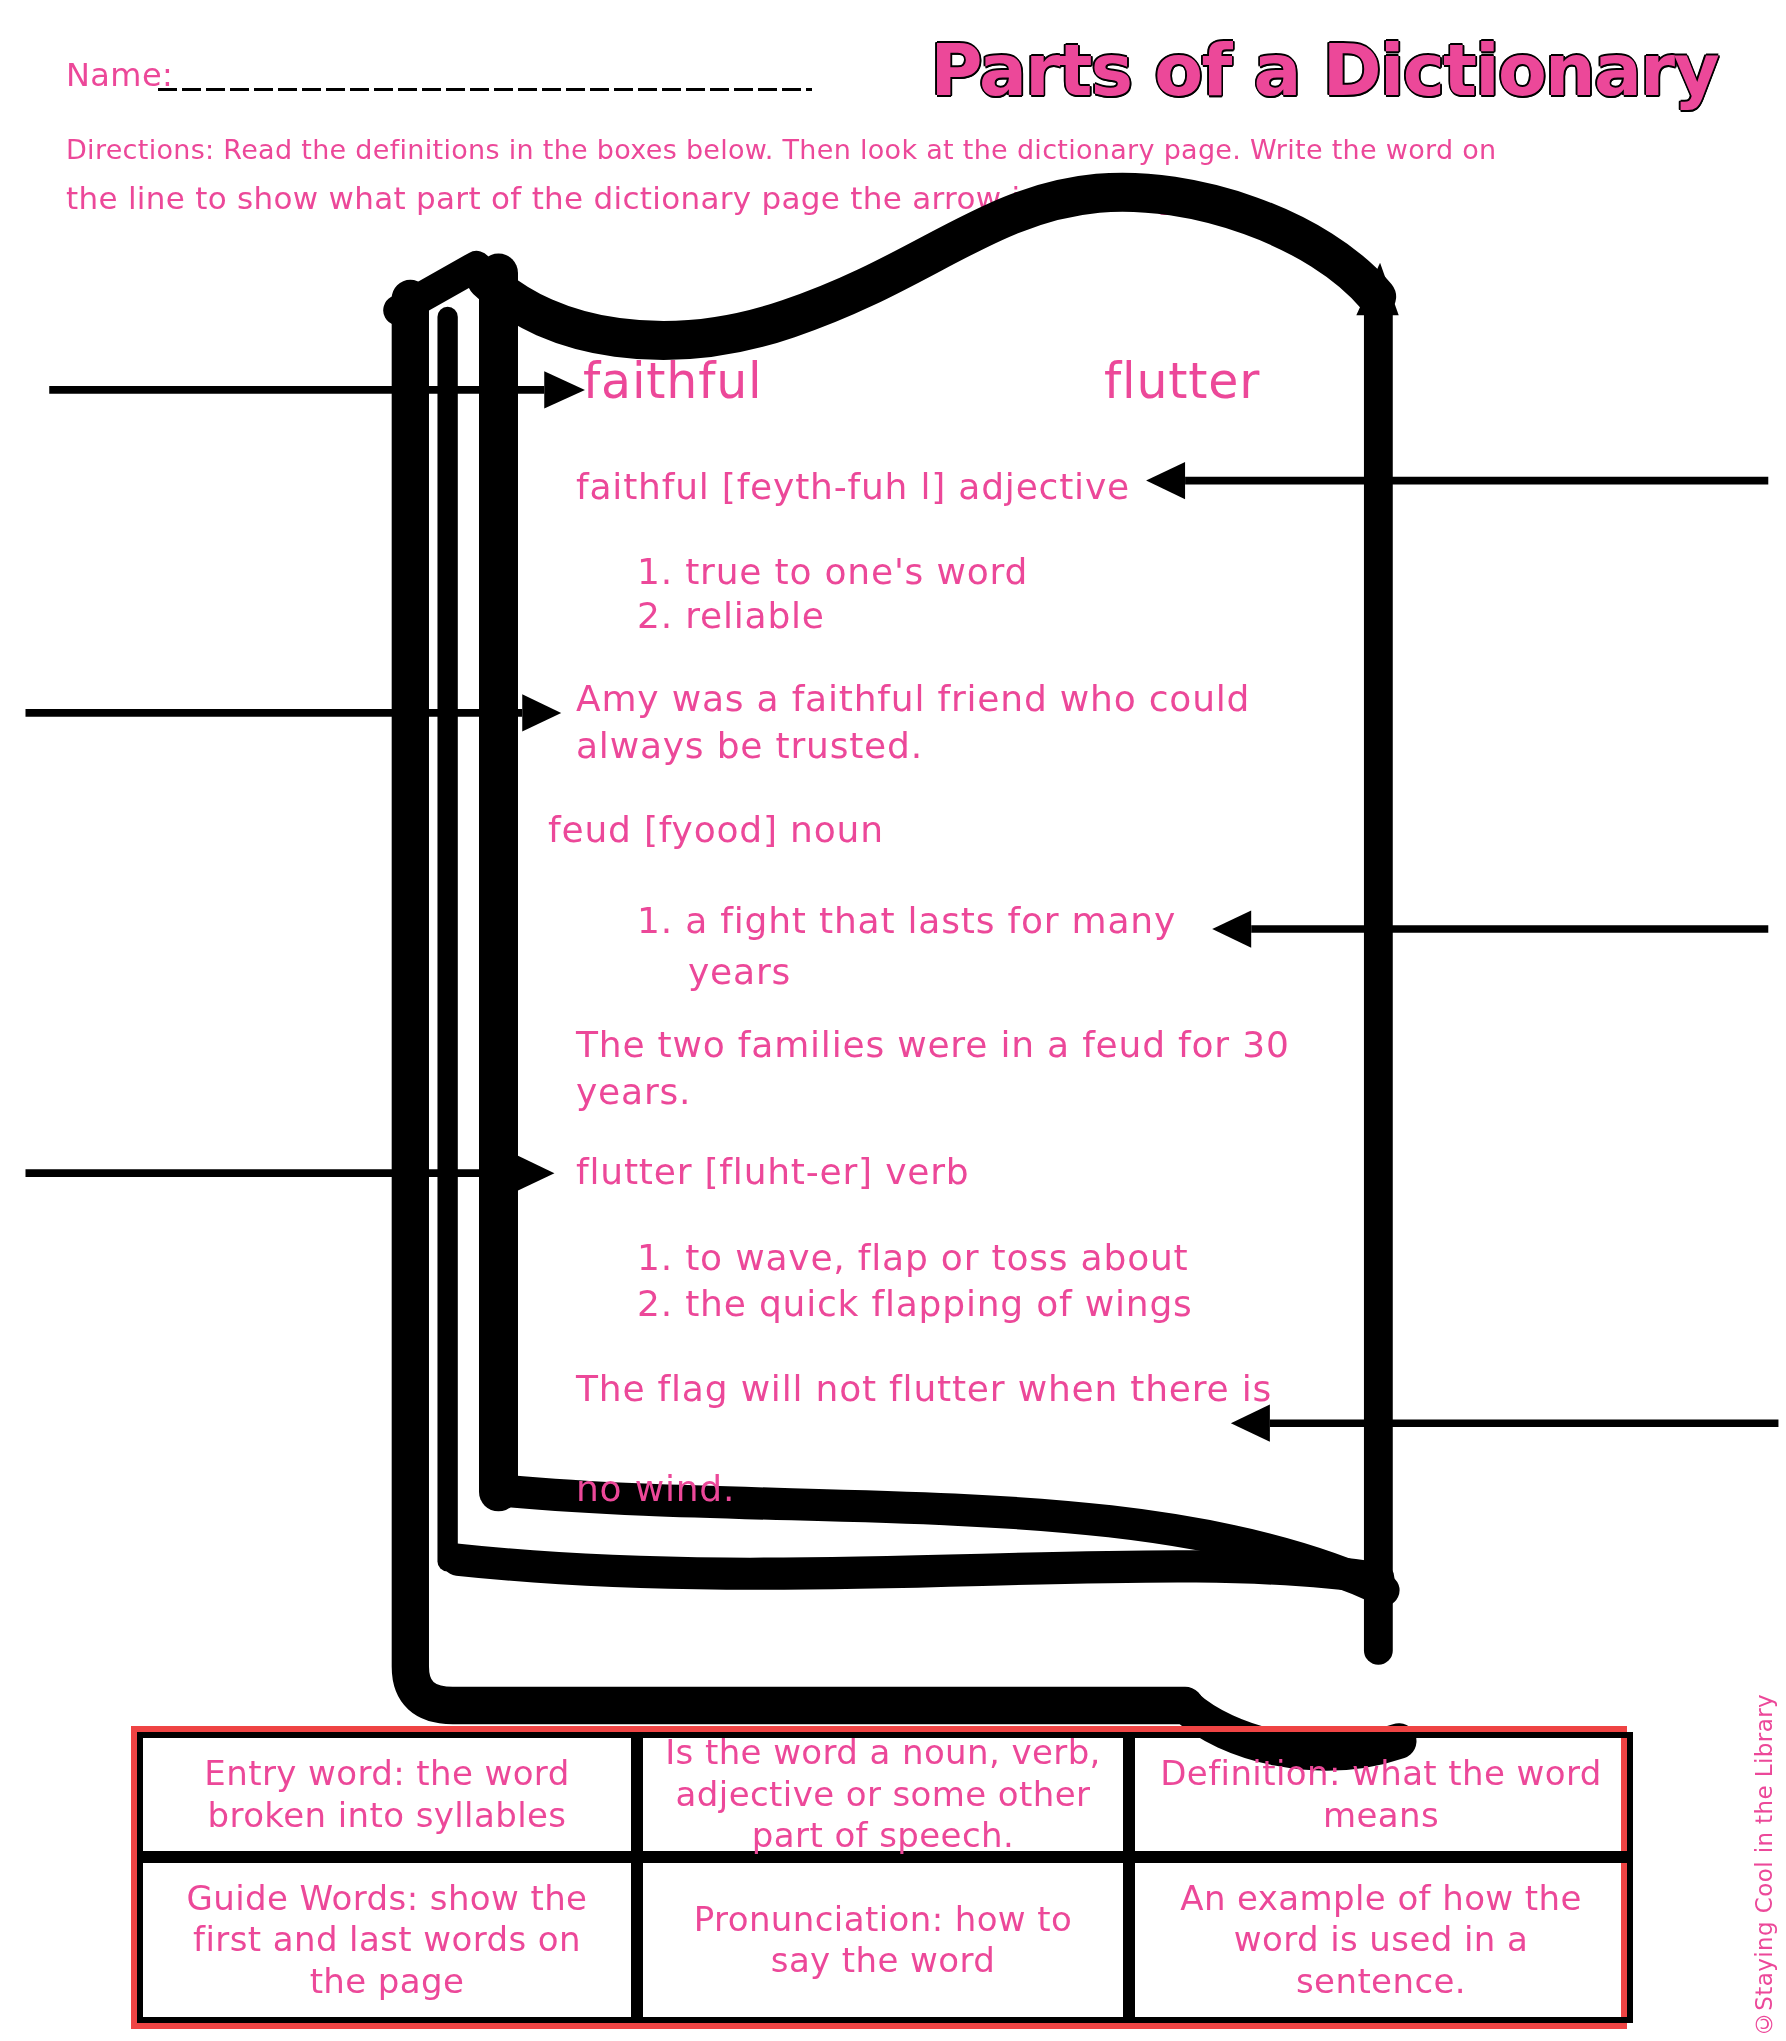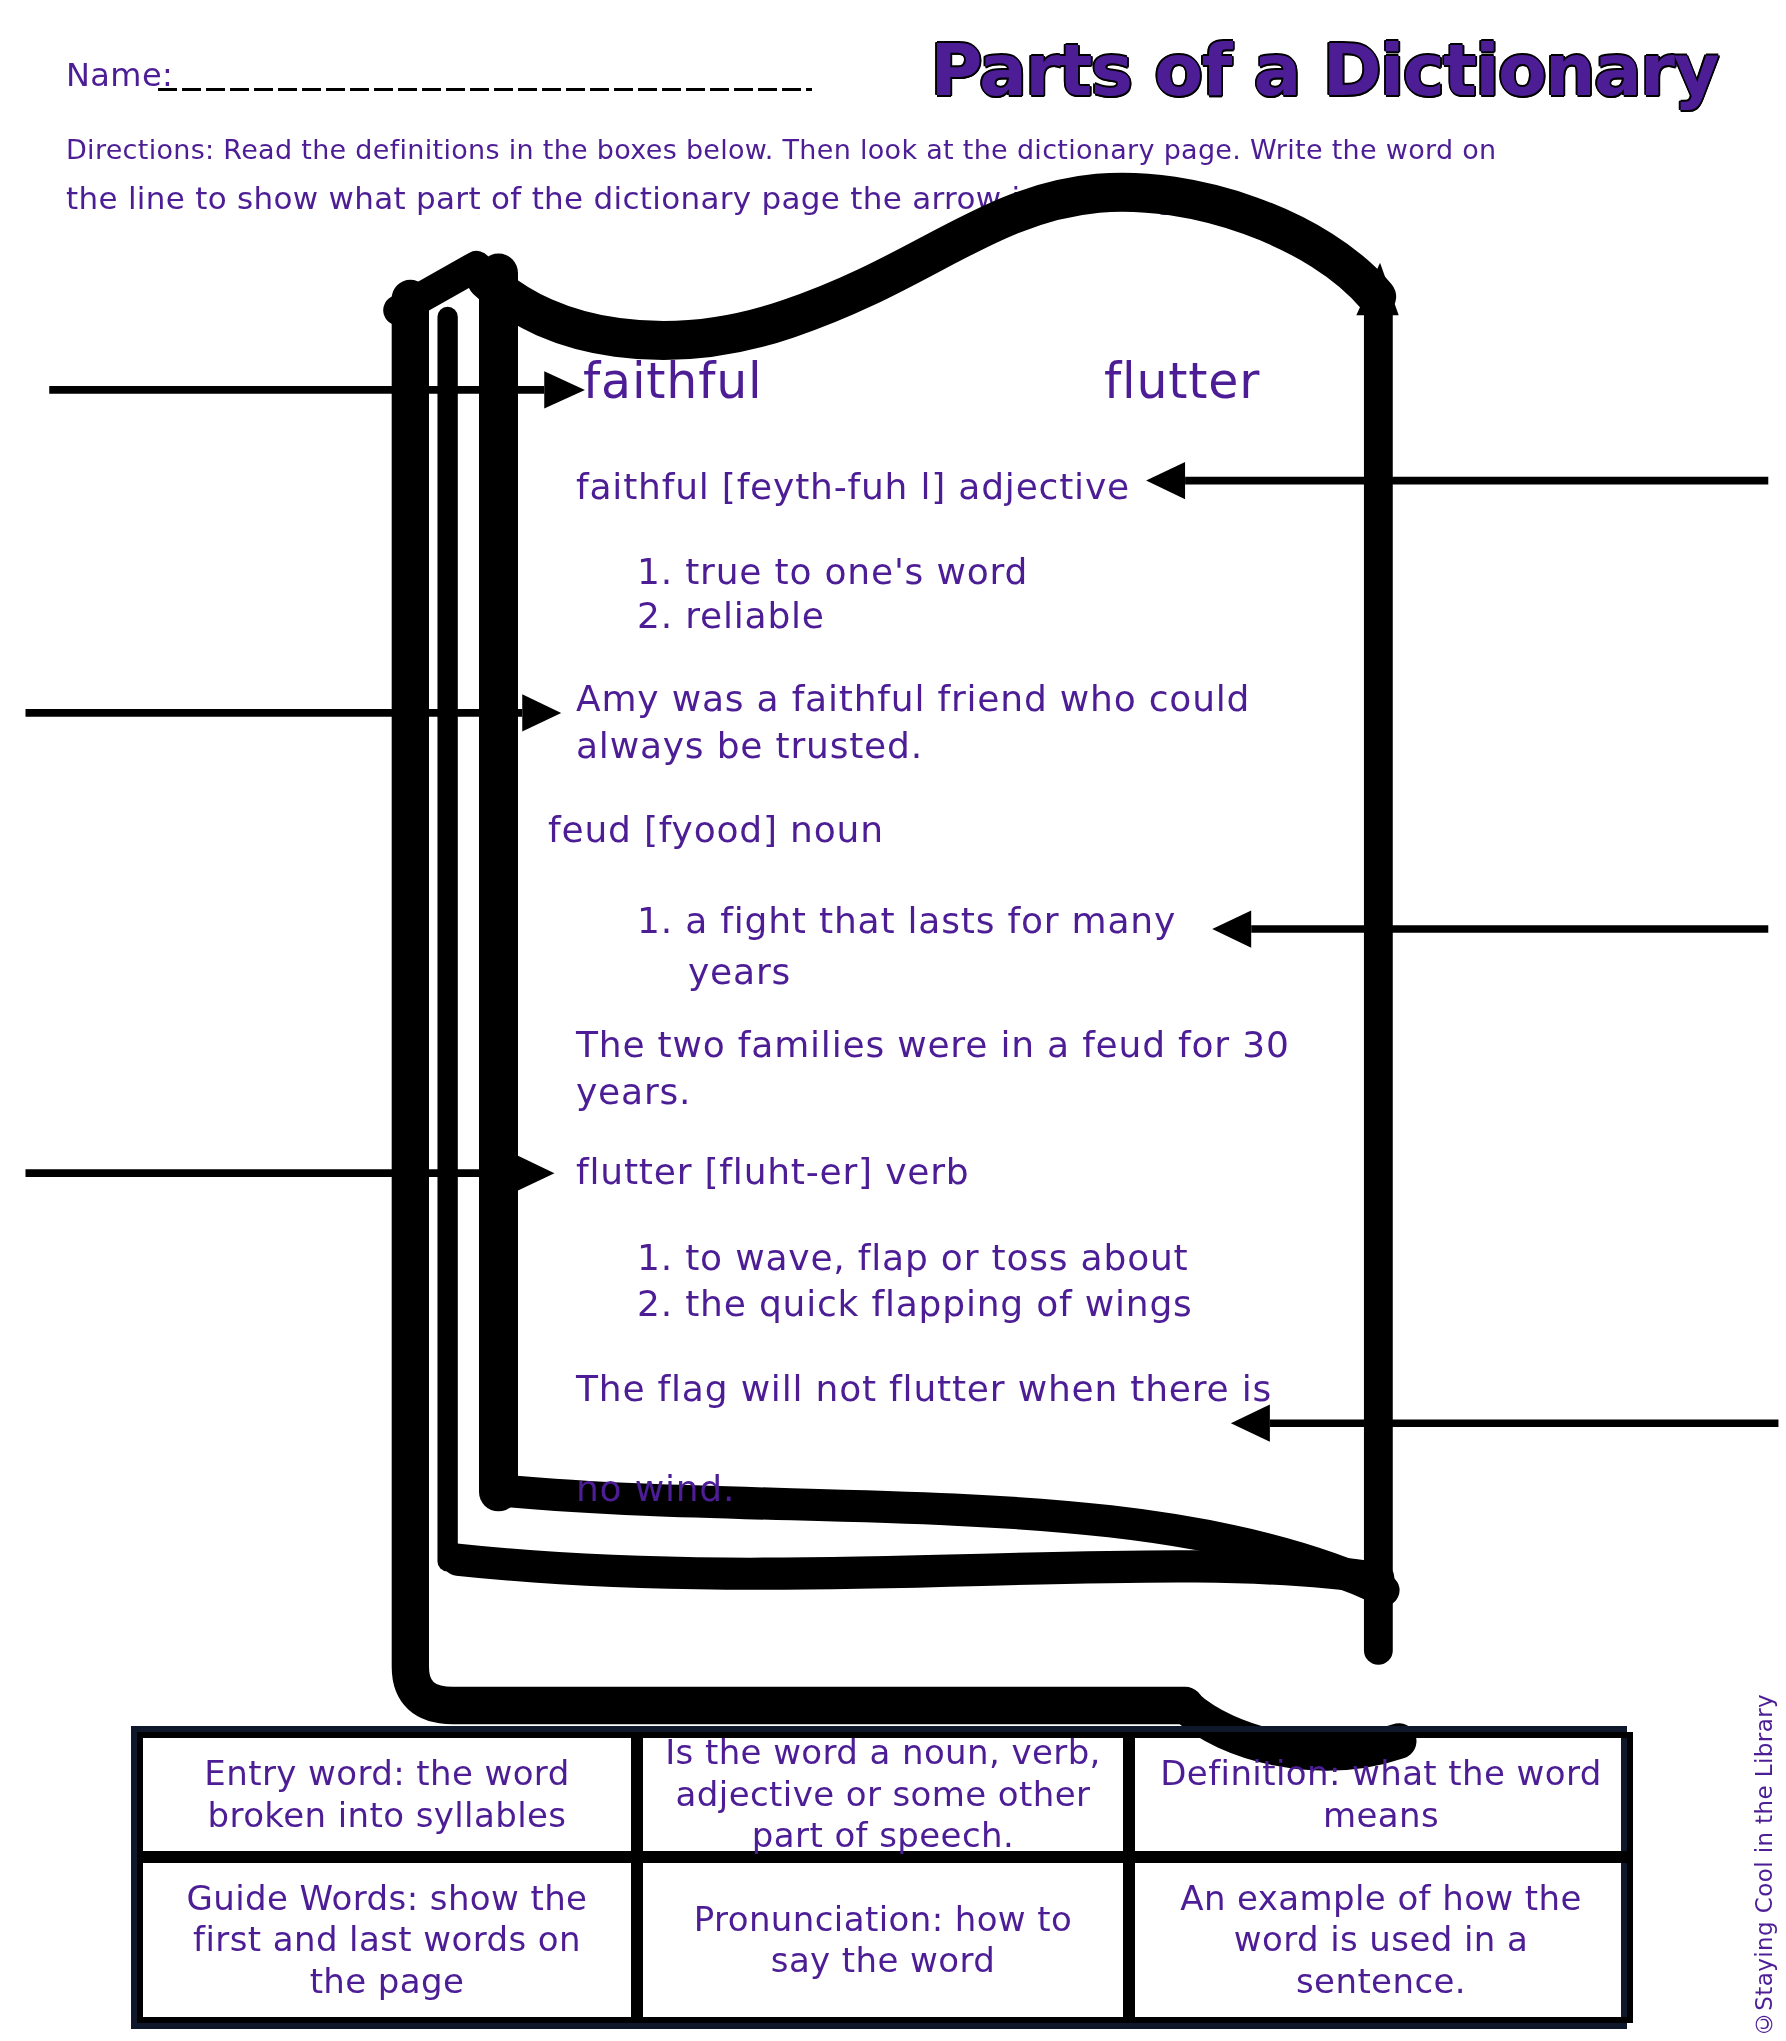--- a/index.html
+++ b/index.html
@@ -1,33 +1,33 @@
 <!DOCTYPE html>
 <html style="font-size:13.6px"><head>
 <meta charset="utf-8">
 <style>
   html,body{margin:0;padding:0;background:#fff;}
   .canvas{position:relative;width:1787px;height:2042px;background:#fff;overflow:hidden;
-          font-family:"DejaVu Sans",sans-serif;color:#4c1d95;}
+          font-family:"DejaVu Sans",sans-serif;color:#ec4899;}
   .abs{position:absolute;white-space:nowrap;}
   .hand{font-family:"DejaVu Sans",sans-serif;letter-spacing:0.4px;}
   .name-label{left:66px;top:56px;font-size:32px;}
   .name-line{left:158px;top:88px;width:654px;height:3.4px;
              background:repeating-linear-gradient(90deg,#000 0 18.6px,transparent 18.6px 24px);}
   .title{top:29px;right:69px;font-size:71px;font-weight:bold;letter-spacing:-1.7px;
          text-shadow:0.8px 0 #000,-0.8px 0 #000,0 0.8px #000,0 -0.8px #000,1.7px 0 #000,-1.7px 0 #000,
                      0 1.7px #000,0 -1.7px #000,1.7px 0.8px #000,-1.7px -0.8px #000,0.8px 1.7px #000;}
   .dir1{left:66px;top:134px;font-size:27px;letter-spacing:0.3px;}
   .dir2{left:66px;top:180px;font-size:31px;letter-spacing:0.3px;}
   svg.art{position:absolute;left:0;top:0;}
   .guide{font-size:49px;letter-spacing:0.8px;}
   .dline{font-size:36px;letter-spacing:0.8px;}
   .defs-table{position:absolute;left:131px;top:1726px;width:1496px;
               display:grid;grid-template-columns:500px 492px 504px;grid-template-rows:125px 166px;
-              border:6px solid #0f172a;box-sizing:border-box;}
+              border:6px solid #ef4444;box-sizing:border-box;}
   .cell{border:6px solid #000;display:flex;align-items:center;justify-content:center;
         text-align:center;font-size:34px;line-height:1.22;letter-spacing:0.4px;padding:0 20.3px;
         box-sizing:border-box;}
   .credit{right:10.2px;bottom:5.1px;writing-mode:vertical-rl;transform:rotate(180deg);
           font-size:23px;letter-spacing:0.4px;}
 </style>
 </head>
 <body>
 
 <div class="canvas">

